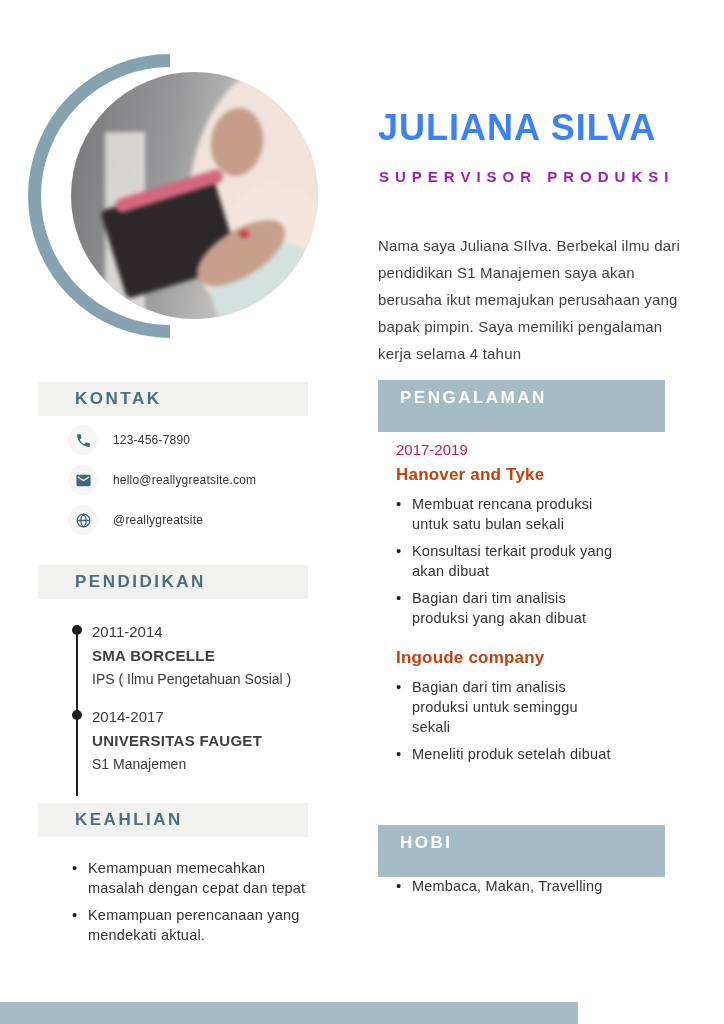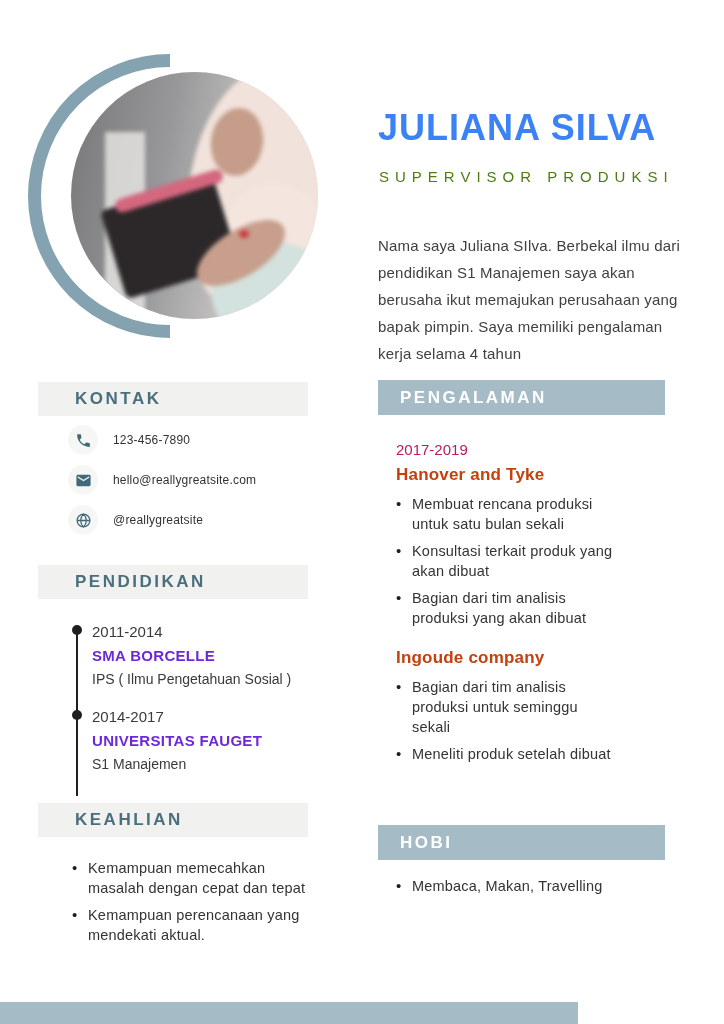--- a/index.html
+++ b/index.html
@@ -29,53 +29,53 @@
   .ph-pages { position:absolute; left:42px; top:112px; width:112px; height:14px; background:#d4677e; border-radius:7px; transform:rotate(-17deg); }
   .ph-nail { position:absolute; left:168px; top:158px; width:10px; height:8px; background:#cc3846; border-radius:50%; }
 
   
   .name {
     position:absolute; left:378px; top:107px; width:300px;
     font-size:36px; font-weight:bold; letter-spacing:1px; color:#3b82f6;
   }
   .job-title {
     position:absolute; left:379px; top:168px; width:300px;
-    font-size:15px; font-weight:normal; letter-spacing:6px; color:#4d7c0f;
+    font-size:15px; font-weight:bold; letter-spacing:6px; color:#a21caf;
   }
   .summary {
     position:absolute; left:378px; top:232px; width:312px;
     font-size:15px; line-height:27px; color:#3f3f3f; letter-spacing:.2px;
   }
 
   
   .bar-light {
     position:absolute; left:38px; width:270px; height:34px; background:#f1f1ef;
     color:#4a6f7d; font-size:17px; font-weight:bold; letter-spacing:2.5px;
     line-height:34px; padding-left:37px;
   }
   .bar-accent {
-    position:absolute; left:378px; width:287px; height:35px; background:#a5bbc6;
+    position:absolute; left:378px; width:287px; height:52px; background:#a5bbc6;
     color:#ffffff; font-size:17px; font-weight:bold; letter-spacing:2.5px;
     line-height:36px; padding-left:22px;
   }
 
   
   .contact-list { position:absolute; left:68px; top:420px; width:240px; }
   .c-row { display:flex; align-items:center; height:40px; }
   .chip { width:30px; height:30px; border-radius:50%; background:#f6f6f4; display:flex; align-items:center; justify-content:center; margin-right:15px; flex:0 0 30px; }
   .chip svg { width:17px; height:17px; }
   .c-val { font-size:12px; color:#323232; letter-spacing:.2px; }
 
   
   .edu { position:absolute; left:72px; top:620px; width:236px; }
   .edu-line { position:absolute; left:4px; top:8px; bottom:-6px; width:2px; background:#1f1f1f; }
   .edu-entry { position:relative; padding-left:20px; margin-bottom:14px; }
   .edu-dot { position:absolute; left:0px; top:5px; width:10px; height:10px; border-radius:50%; background:#1f1f1f; }
   .edu-period { font-size:15px; color:#3a3a3a; line-height:24px; }
-  .edu-school { font-size:15px; font-weight:bold; color:#6d28d9; line-height:24px; letter-spacing:.3px; }
+  .edu-school { font-size:15px; font-weight:bold; color:#404040; line-height:24px; letter-spacing:.3px; }
   .edu-detail { font-size:14px; color:#3a3a3a; line-height:23px; }
 
   
   ul.blist { list-style:none; }
   ul.blist li { position:relative; padding-left:16px; font-size:14.5px; line-height:20px; color:#333; margin-bottom:7px; letter-spacing:.2px; }
   ul.blist li::before { content:"•"; position:absolute; left:0; top:0; font-size:15px; color:#1f1f1f; }
   .skills { position:absolute; left:72px; top:858px; width:238px; }
   .skills li { width:235px; }
 
   

